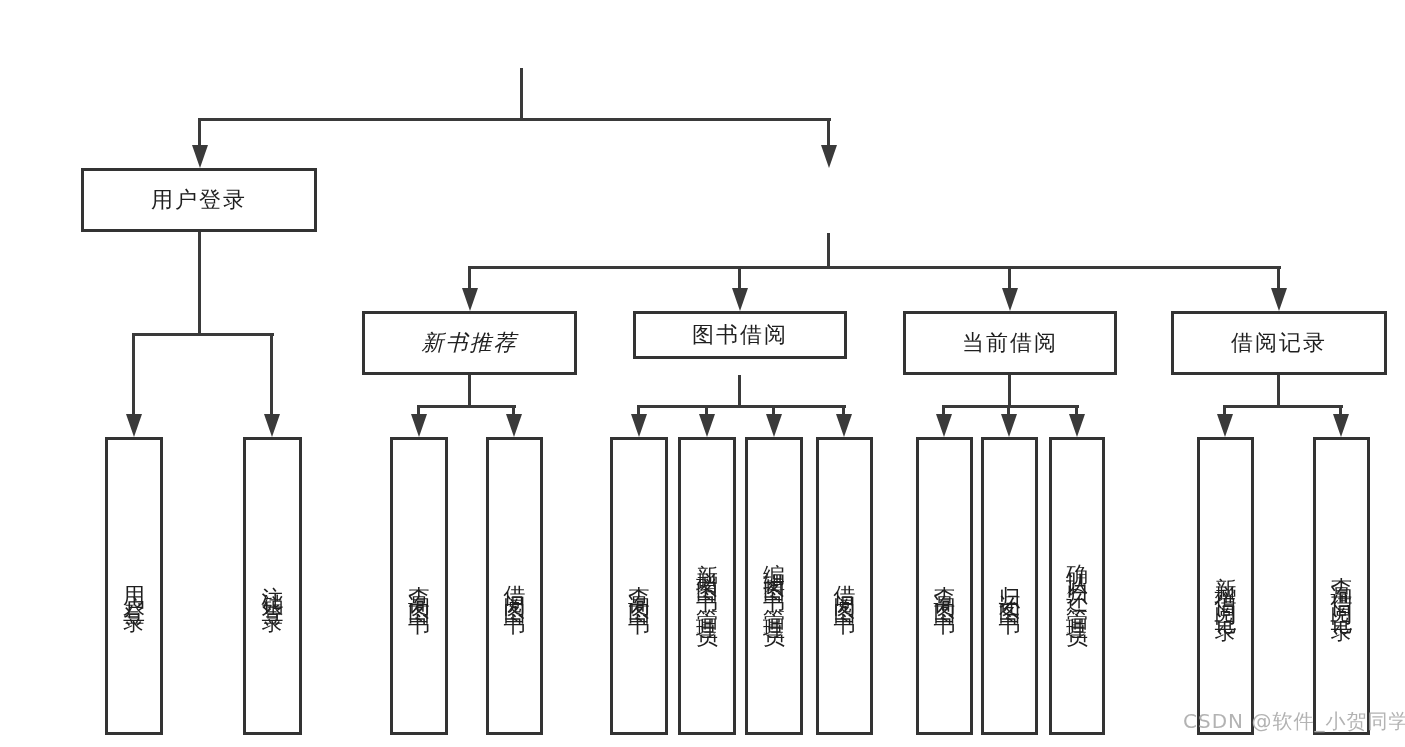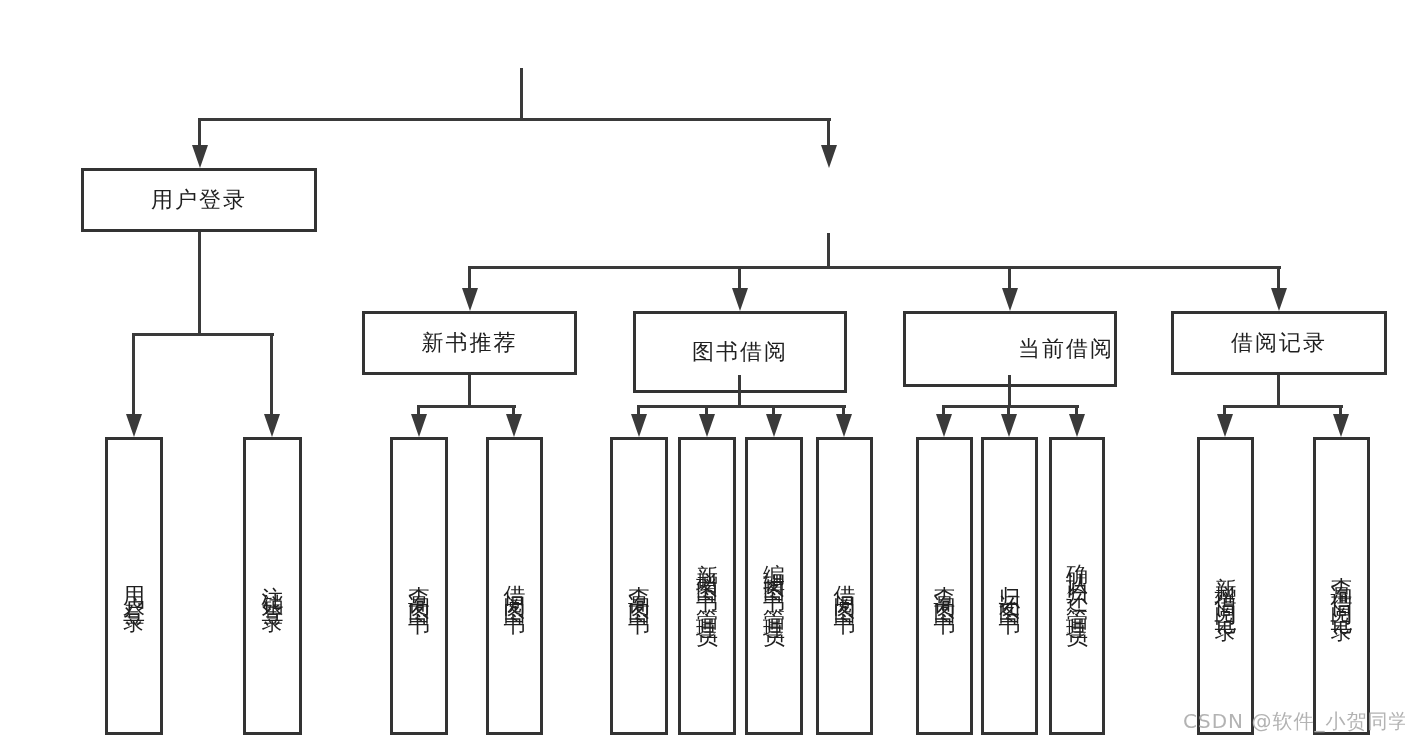--- a/index.html
+++ b/index.html
@@ -53,27 +53,27 @@
   }
 </style>
 </head>
 <body>
 
 <div id="canvas">
   <span id="watermark">CSDN @软件_小贺同学</span>
     <div class="node" style="left: 81px; top: 168px; width: 236px; height: 64px;">
       <span class="lbl">用户登录</span>
     </div>
-    <div class="node" style="left: 362px; top: 311px; width: 215px; height: 64px;">
+    <div class="node" style="left: 362px; top: 311px; width: 215px; height: 64px; font-style: italic;">
       <span class="lbl">新书推荐</span>
     </div>
-    <div class="node" style="left: 633px; top: 311px; width: 214px; height: 82px;">
+    <div class="node" style="left: 633px; top: 311px; width: 214px; height: 48px;">
       <span class="lbl">图书借阅</span>
     </div>
-    <div class="node" style="left: 903px; top: 311px; width: 214px; height: 76px; justify-content: flex-end;">
+    <div class="node" style="left: 903px; top: 311px; width: 214px; height: 64px;">
       <span class="lbl">当前借阅</span>
     </div>
     <div class="node" style="left: 1171px; top: 311px; width: 216px; height: 64px;">
       <span class="lbl">借阅记录</span>
     </div>
     <div class="node" style="left: 105px; top: 437px; width: 58px; height: 298px;">
       <span class="lbl vt">用户登录</span>
     </div>
     <div class="node" style="left: 243px; top: 437px; width: 59px; height: 298px;">
       <span class="lbl vt">注销登录</span>

